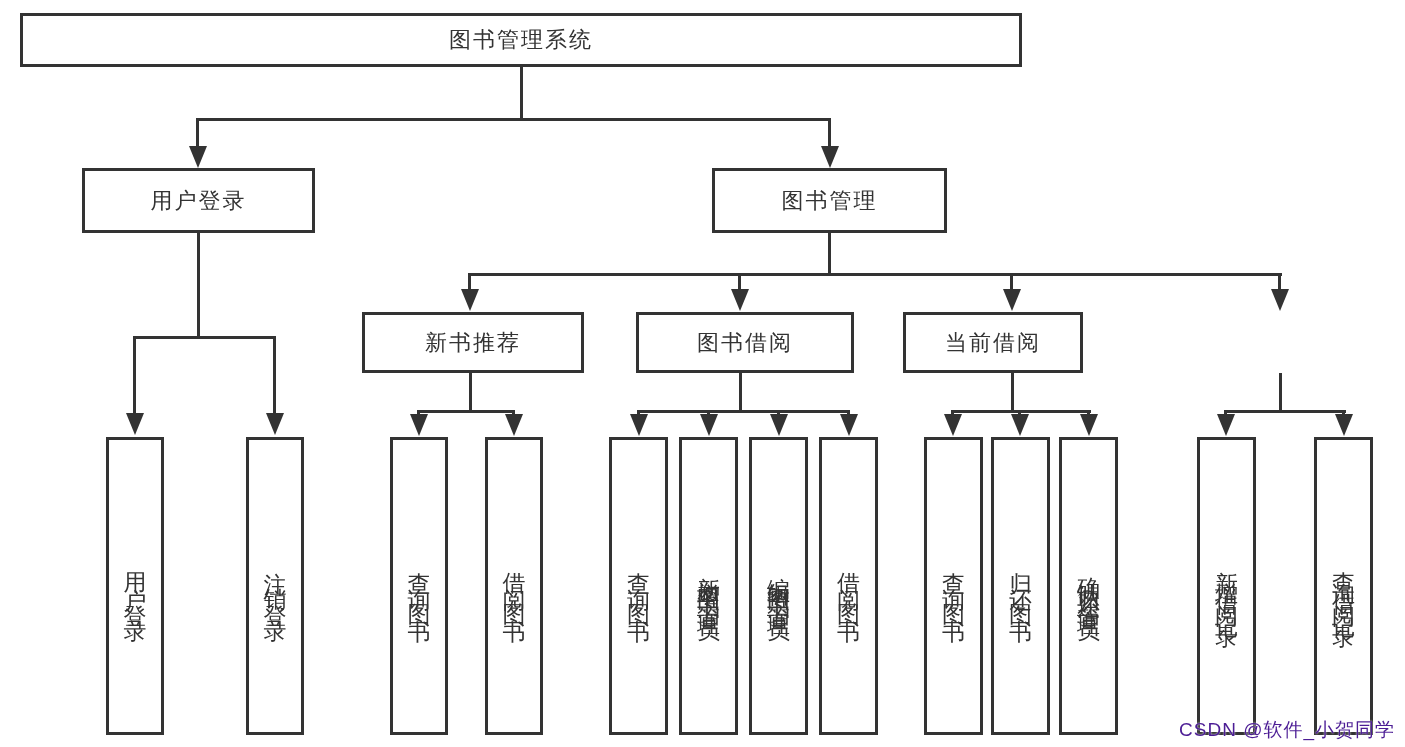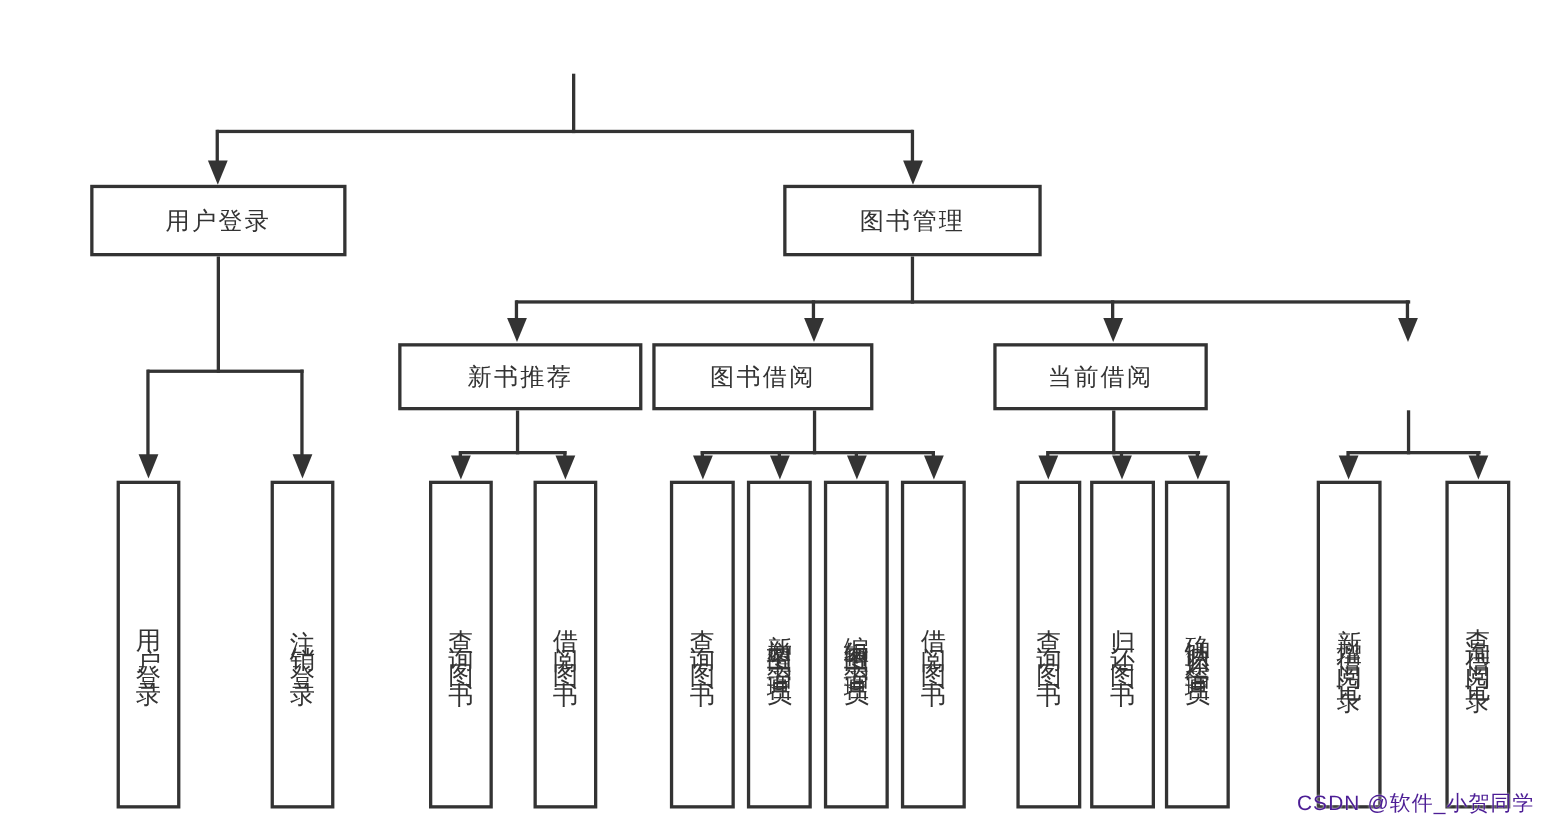--- a/index.html
+++ b/index.html
@@ -77,27 +77,28 @@
   <div class="arr" style="left:630px;top:410px;height:26px"></div>
   <div class="arr" style="left:700px;top:410px;height:26px"></div>
   <div class="arr" style="left:770px;top:410px;height:26px"></div>
   <div class="arr" style="left:840px;top:410px;height:26px"></div>
   <div class="arr" style="left:944px;top:410px;height:26px"></div>
   <div class="arr" style="left:1011px;top:410px;height:26px"></div>
   <div class="arr" style="left:1080px;top:410px;height:26px"></div>
   <div class="arr" style="left:1217px;top:410px;height:26px"></div>
   <div class="arr" style="left:1335px;top:410px;height:26px"></div>
 
+  <div class="node" style="left:20px;top:13px;width:1002px;height:54px">图书管理系统</div>
 
   <div class="node" style="left:82px;top:168px;width:233px;height:65px">用户登录</div>
   <div class="node" style="left:712px;top:168px;width:235px;height:65px">图书管理</div>
 
   <div class="node" style="left:362px;top:312px;width:222px;height:61px">新书推荐</div>
-  <div class="node" style="left:593px;top:312px;width:201px;height:61px">图书借阅</div>
-  <div class="node" style="left:903px;top:312px;width:195px;height:61px">当前借阅</div>
+  <div class="node" style="left:636px;top:312px;width:218px;height:61px">图书借阅</div>
+  <div class="node" style="left:903px;top:312px;width:180px;height:61px">当前借阅</div>
 
   <div class="leaf" style="left:106px;width:58px">
     <span class="vtxt sp-wide">用户登录</span>
   </div>
   <div class="leaf" style="left:246px;width:58px">
     <span class="vtxt sp-wide">注销登录</span>
   </div>
   <div class="leaf" style="left:390px;width:58px">
     <span class="vtxt sp-wide">查询图书</span>
   </div>

